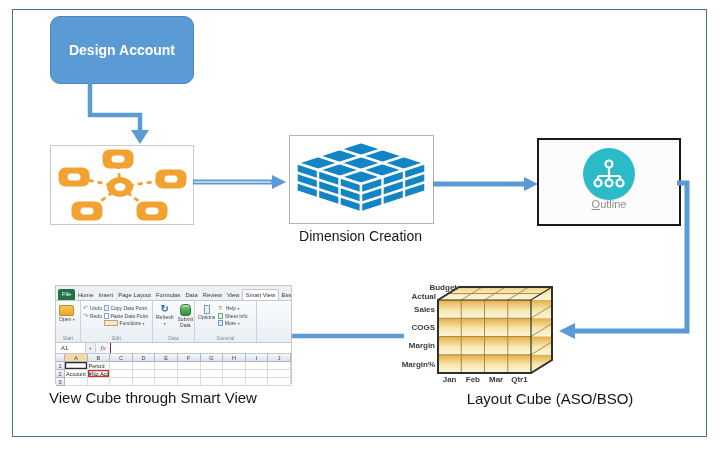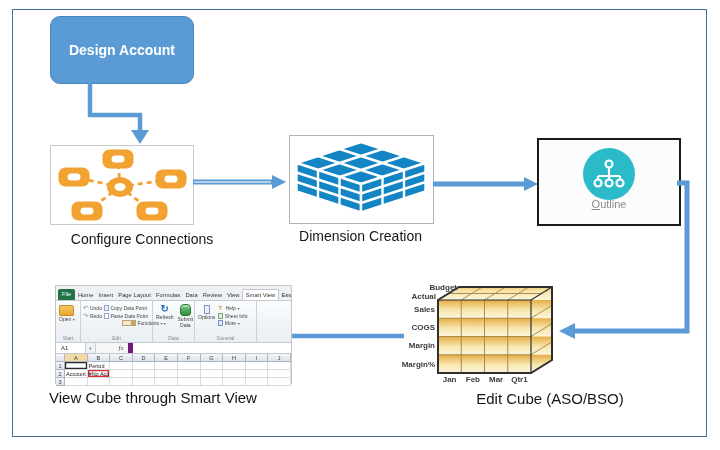--- a/index.html
+++ b/index.html
@@ -71,21 +71,21 @@
   .dd{font-size:4px;color:#666;}
   .undo-glyph{color:#7A9CC6;font-size:6.5px;line-height:6px;}
 
   .fbar{height:11px;display:flex;align-items:stretch;background:#F4F6F8;
         border-bottom:1px solid #C2C9D1;box-sizing:border-box;}
   .namebox{width:30px;background:#fff;border-right:1px solid #C9CFD6;font-size:6px;color:#333;
            display:flex;align-items:center;padding-left:5px;box-sizing:border-box;}
   .nb-dd{width:9px;display:flex;align-items:center;justify-content:center;font-size:4.5px;color:#777;
          border-right:1px solid #C9CFD6;background:#EDF1F5;}
   .fx{width:14px;display:flex;align-items:center;justify-content:center;
-      font:italic 7px "Liberation Serif",serif;color:#555;border-right:5px solid #701a75;margin-left:18px;}
+      font:italic 7px "Liberation Serif",serif;color:#555;border-right:1px solid #701a75;}
   .fml{flex:1;background:#fff;}
 
   .grid{display:grid;grid-template-columns:9px repeat(10,1fr);grid-auto-rows:8px;
         font-size:5.5px;color:#222;background:#fff;}
   .gh{background:linear-gradient(#F4F6F9,#DDE3EA);border-right:0.5px solid #AEB7C1;
       border-bottom:0.5px solid #AEB7C1;display:flex;align-items:center;justify-content:center;
       color:#3c3c3c;overflow:hidden;}
   .gh.colA{background:#F3D9A4;}
   .cell{background:#fff;border-right:0.5px solid #D5DBE2;border-bottom:0.5px solid #D5DBE2;
         display:flex;align-items:center;padding-left:1px;overflow:hidden;white-space:nowrap;}
@@ -125,21 +125,20 @@
         <rect x="108.5" y="27.5" width="13" height="7" rx="3.5" fill="#fff"></rect>
         <rect x="15.5" y="53.5" width="31" height="19" rx="7" fill="#F2A230"></rect>
         <rect x="24.5" y="59.5" width="13" height="7" rx="3.5" fill="#fff"></rect>
         <rect x="80.5" y="53.5" width="31" height="19" rx="7" fill="#F2A230"></rect>
         <rect x="89.5" y="59.5" width="13" height="7" rx="3.5" fill="#fff"></rect>
         <ellipse cx="64" cy="39" rx="13" ry="10" fill="#F2A230"></ellipse>
         <ellipse cx="64" cy="39" rx="5.5" ry="4" fill="#fff"></ellipse>
       </g>
     </svg>
   </div>
-  <div class="section-label lbl-connections">Configure Connections</div>
 
   <svg class="arrow-svg" style="left:192px;top:174px" width="96" height="16">
     <line x1="1" y1="8" x2="80" y2="8" stroke-width="5"></line>
     <line x1="2" y1="8" x2="79" y2="8" style="stroke:#CFE2F3" stroke-width="1.6"></line>
     <polygon points="80,1 80,15 94,8"></polygon>
   </svg>
 
   <div class="icon-box box-dimension">
     <svg width="133" height="80" viewBox="0 0 133 80" style="position:absolute;left:5px;top:3px">
       <g fill="#1385C5" stroke="#fff" stroke-width="2.4" stroke-linejoin="round">
@@ -228,21 +227,21 @@
     <text class="cube-label" text-anchor="end" x="41" y="21">Actual</text>
     <text class="cube-label" text-anchor="end" x="40" y="34">Sales</text>
     <text class="cube-label" text-anchor="end" x="40" y="52">COGS</text>
     <text class="cube-label" text-anchor="end" x="40" y="70">Margin</text>
     <text class="cube-label" text-anchor="end" x="40" y="88.5">Margin%</text>
     <text class="cube-label" text-anchor="middle" x="54.6" y="104">Jan</text>
     <text class="cube-label" text-anchor="middle" x="77.9" y="104">Feb</text>
     <text class="cube-label" text-anchor="middle" x="101.1" y="104">Mar</text>
     <text class="cube-label" text-anchor="middle" x="124.4" y="104">Qtr1</text>
   </svg>
-  <div class="section-label lbl-build">Edit Cube (ASO/BSO)</div>
+  <div class="section-label lbl-build">Layout Cube (ASO/BSO)</div>
 
   <svg class="arrow-svg" style="left:272px;top:328px" width="134" height="16">
     <line x1="132" y1="8" x2="15" y2="8" stroke-width="4.5"></line>
     <polygon points="15,1 15,15 2,8"></polygon>
   </svg>
 
   <div class="excel">
     <div class="xtabs">
         <span class="xtab file">File</span>
         <span class="xtab">Home</span>

